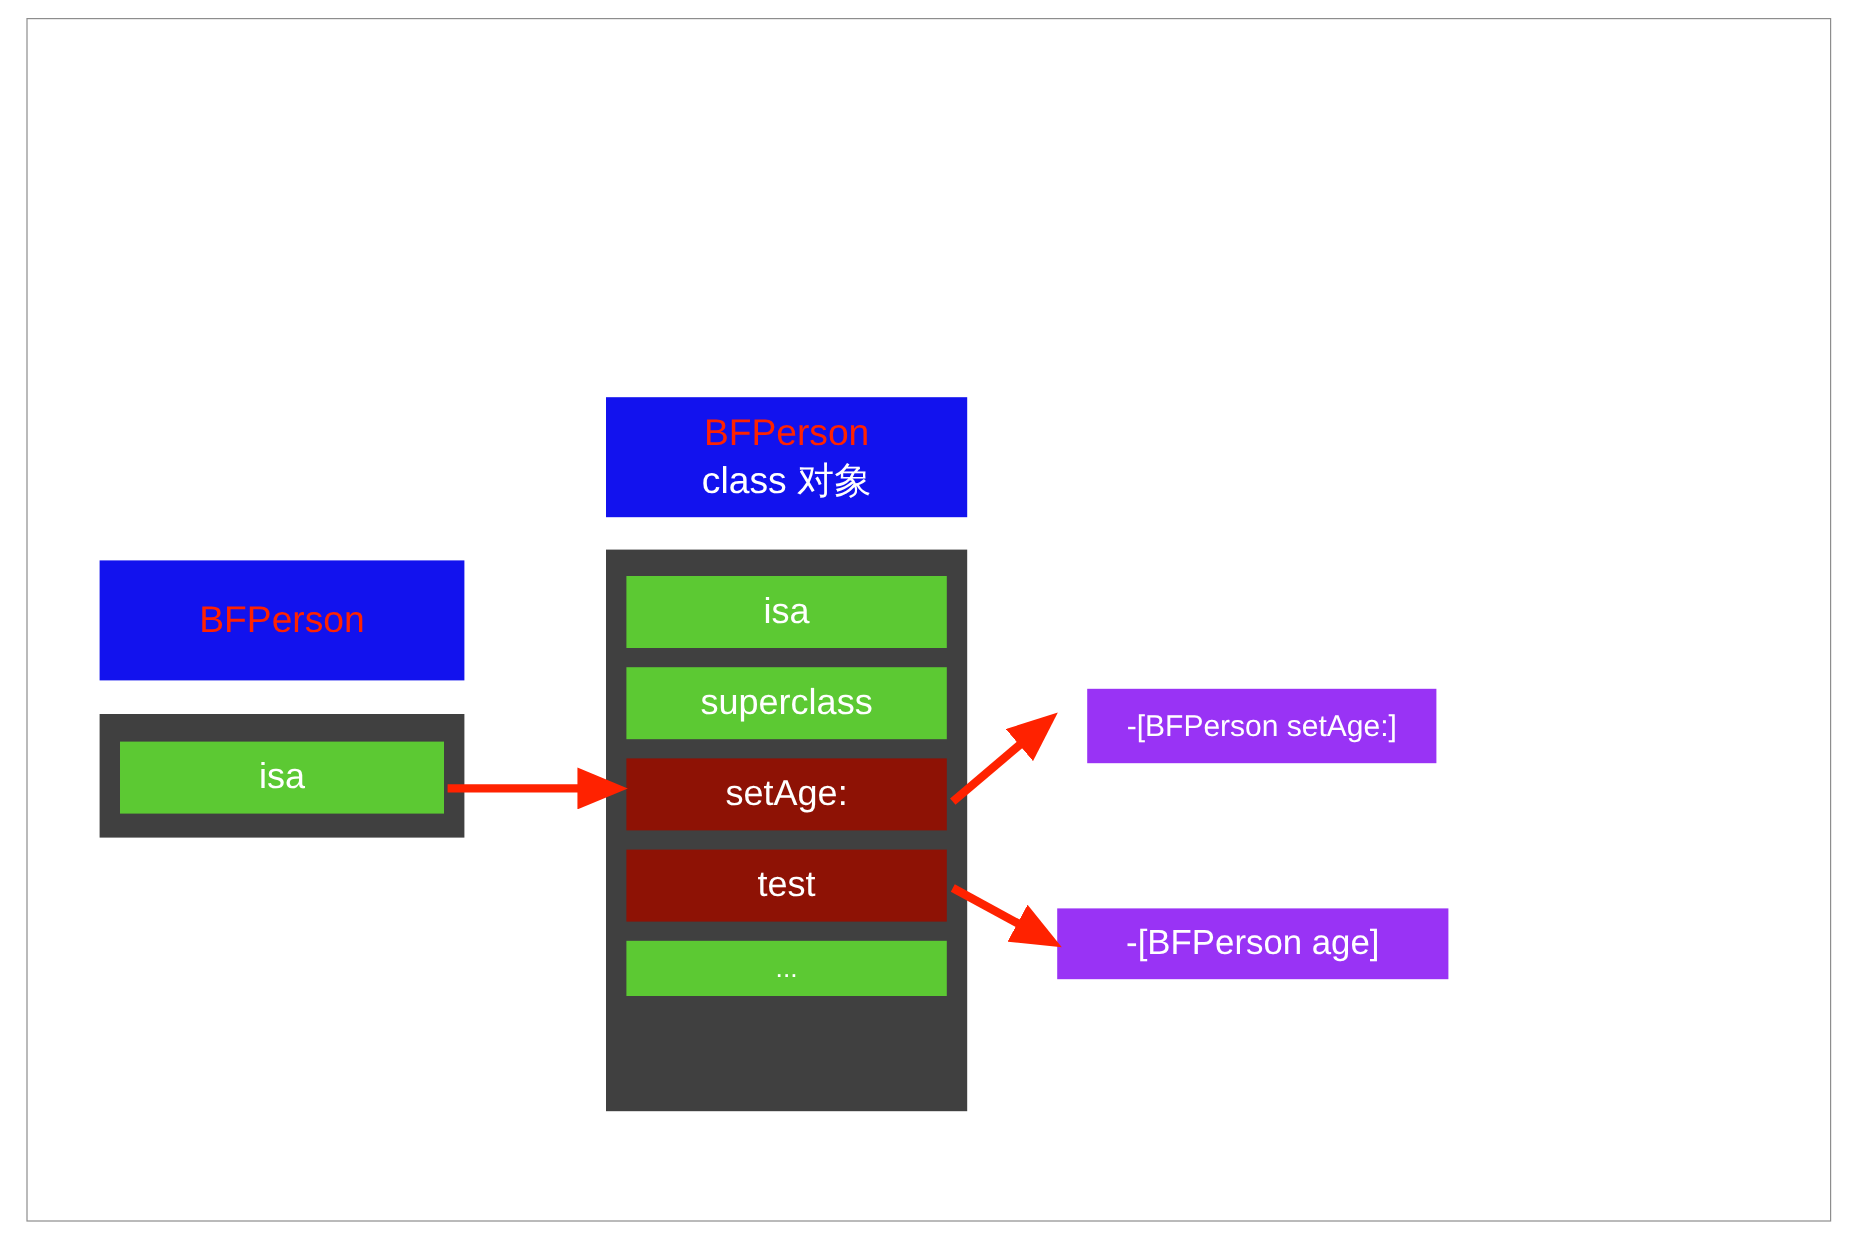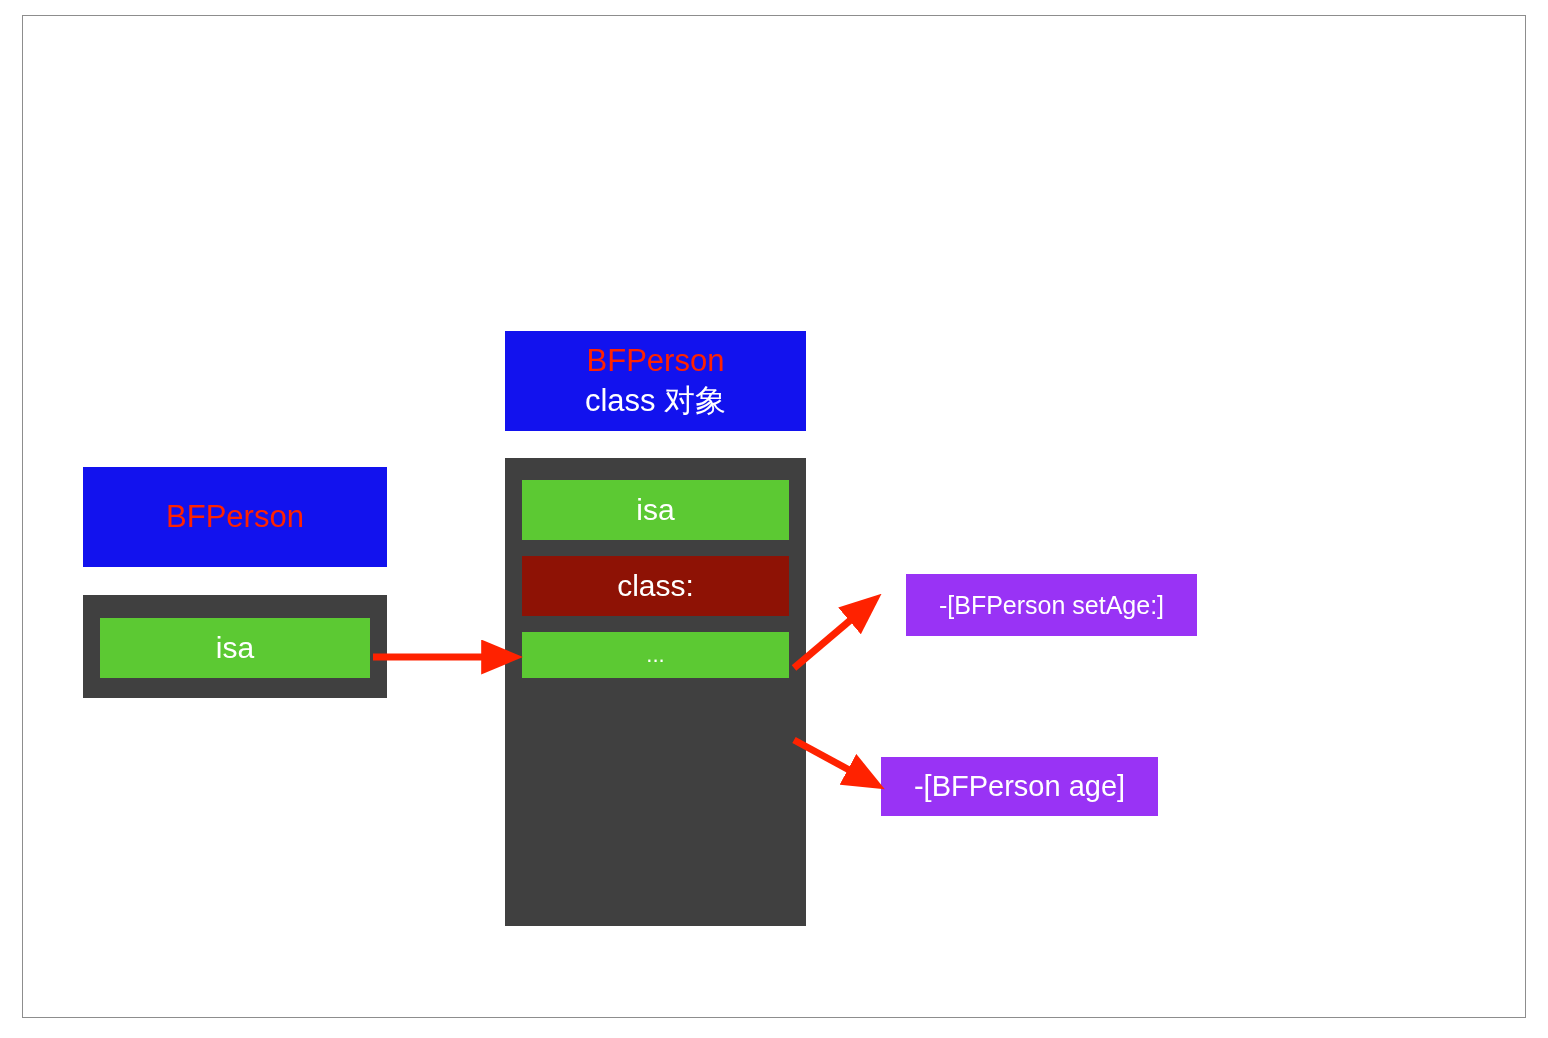--- a/index.html
+++ b/index.html
@@ -143,21 +143,21 @@
   #method-setage {
     left: 906px;
     top: 574px;
     width: 291px;
     height: 62px;
     font-size: 25px;
   }
   #method-age {
     left: 881px;
     top: 757px;
-    width: 277px;
+    width: 326px;
     height: 59px;
     font-size: 29px;
   }
   
   #arrows {
     position: absolute;
     left: 0;
     top: 0;
     width: 1548px;
     height: 1038px;
@@ -172,21 +172,23 @@
   <div class="page-frame"></div>
 
 
   <div class="obj-header" id="class-header">
     <span class="line-class">BFPerson</span>
     <span class="line-kind">class 对象</span>
   </div>
 
   <div class="obj-container" id="class-container">
     <div class="row green">isa</div>
-    <div class="row red">class:</div>
+    <div class="row green">superclass</div>
+    <div class="row red">setAge:</div>
+    <div class="row red">test</div>
     <div class="row green ellipsis">...</div>
   </div>
 
   <div class="obj-header" id="instance-header">
     <span class="line-class">BFPerson</span>
   </div>
 
   <div class="obj-container" id="instance-container">
     <div class="row green">isa</div>
   </div>

